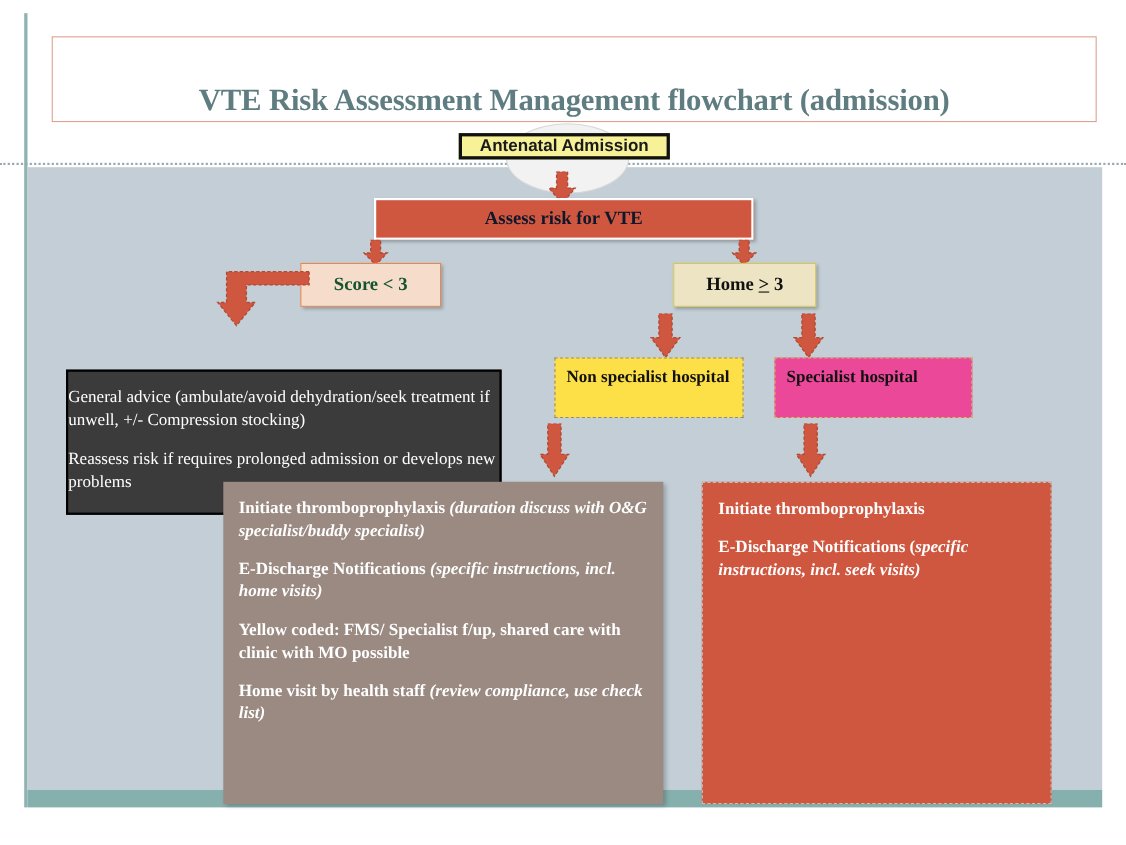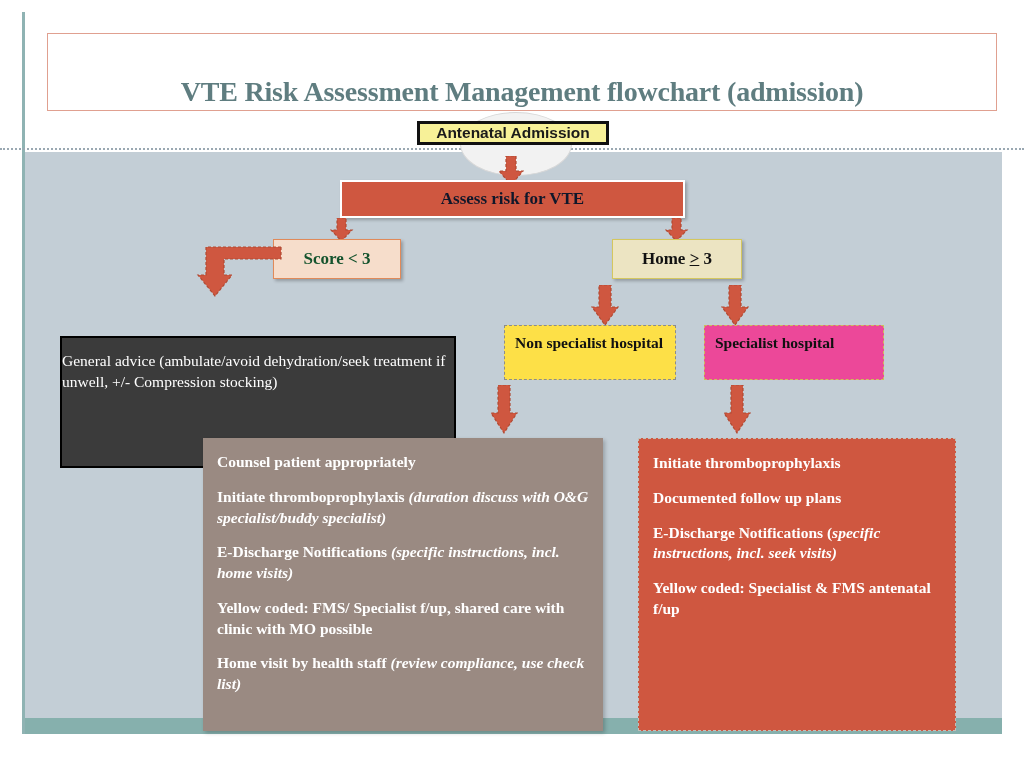--- a/index.html
+++ b/index.html
@@ -258,20 +258,21 @@
   </div>
 
   <div class="elbow" style="left:196px; top:242px;">
     <svg width="86" height="56" viewBox="0 0 86 56">
       <path d="M 85,5 L 85,17 L 28,17 L 28,33 L 36,33 L 19,54 L 2,33 L 10,33 L 10,5 Z" fill="#cf5740" stroke="#b04a33" stroke-width="1.2" stroke-dasharray="3,2"></path>
     </svg>
   </div>
 
   <div class="node node-general-advice">
     <p>General advice (ambulate/avoid dehydration/seek treatment if unwell, +/- Compression stocking)</p>
+    <p>Reassess risk if requires prolonged admission or develops new problems</p>
   </div>
 
   <div class="arrow" style="left:590px; top:285px;">
     <svg width="30" height="42" viewBox="0 0 30 42">
       <polygon points="9,0 21,0 21,22 28,22 15,40 2,22 9,22" fill="#cf5740" stroke="#b04a33" stroke-width="1.2" stroke-dasharray="3,2"></polygon>
     </svg>
   </div>
 
   <div class="arrow" style="left:720px; top:285px;">
     <svg width="30" height="42" viewBox="0 0 30 42">
@@ -293,27 +294,24 @@
     </svg>
   </div>
 
   <div class="arrow" style="left:722px; top:385px;">
     <svg width="30" height="50" viewBox="0 0 30 50">
       <polygon points="9,0 21,0 21,28 28,28 15,48 2,28 9,28" fill="#cf5740" stroke="#b04a33" stroke-width="1.2" stroke-dasharray="3,2"></polygon>
     </svg>
   </div>
 
   <div class="node node-mauve">
-    <p>Counsel patient appropriately</p>
     <p><span>Initiate thromboprophylaxis </span><span class="it">(duration discuss with O&amp;G specialist/buddy specialist)</span></p>
     <p><span>E-Discharge Notifications </span><span class="it">(specific instructions, incl. home visits)</span></p>
     <p>Yellow coded: FMS/ Specialist f/up, shared care with clinic with MO possible</p>
     <p><span>Home visit by health staff </span><span class="it">(review compliance, use check list)</span></p>
   </div>
 
   <div class="node node-red">
     <p>Initiate thromboprophylaxis</p>
-    <p>Documented follow up plans</p>
     <p><span>E-Discharge Notifications (</span><span class="it">specific instructions, incl. seek visits)</span></p>
-    <p>Yellow coded: Specialist &amp; FMS antenatal f/up</p>
   </div>
 
 </div>
 
 </body></html>

